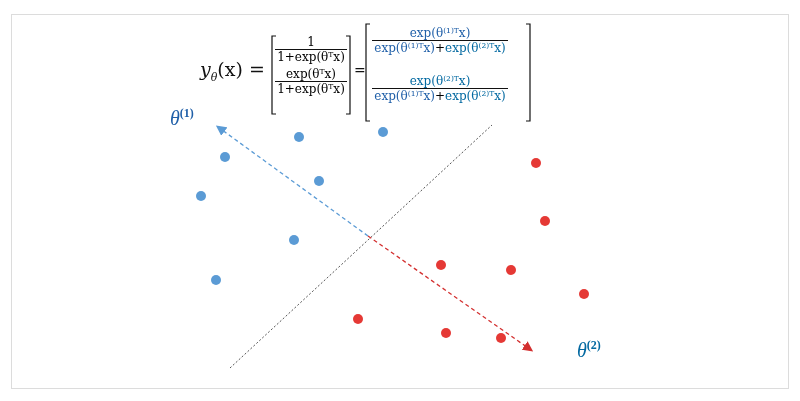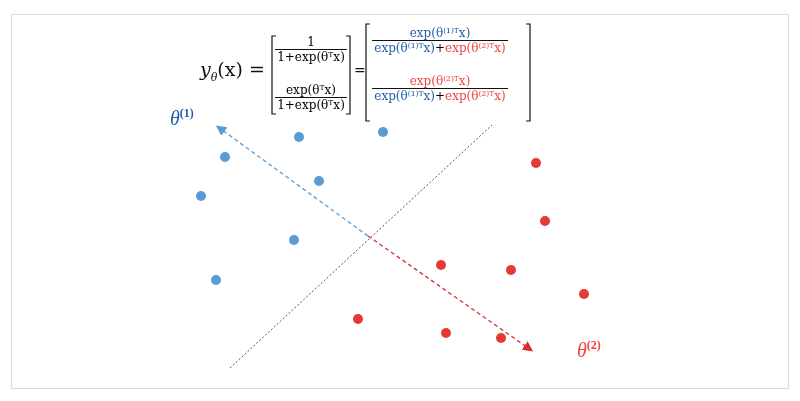--- a/index.html
+++ b/index.html
@@ -8,21 +8,21 @@
   svg { position:absolute; left:0; top:0; }
   .eq { position:absolute; font-family:"DejaVu Serif", serif; font-style:italic; color:#111; }
   .lhs { left:200px; top:58px; font-size:19px; }
   .lhs sub { font-size:11px; }
   .m1 { position:absolute; left:272px; top:34px; width:78px; height:80px; }
   .m2 { position:absolute; left:366px; top:23px; width:148px; height:98px; }
   .frac { display:flex; flex-direction:column; align-items:center; font-size:12px; font-style:normal; line-height:13px; }
   .frac .num { padding:0 2px; }
   .frac .den { border-top:1px solid #111; padding:1px 2px 0; }
   .blue { color:#1f5fa8; }
-  .red { color:#ef4444; }
+  .red { color:#0369a1; }
   .eqsign { position:absolute; font-size:14px; color:#111; }
   .label { position:absolute; font-style:italic; font-size:20px; font-family:Liberation Serif, serif; }
   .label sup { font-size:12px; font-style:normal; font-weight:bold; }
 </style>
 </head>
 <body>
 
 <div class="frame"></div>
 
 <svg width="800" height="401">
@@ -64,21 +64,21 @@
   <path d="M276,36 L272,36 L272,114 L276,114" fill="none" stroke="#111" stroke-width="1.2"></path>
   <path d="M346,36 L350,36 L350,114 L346,114" fill="none" stroke="#111" stroke-width="1.2"></path>
   <path d="M370,24 L366,24 L366,121 L370,121" fill="none" stroke="#111" stroke-width="1.2"></path>
   <path d="M526,24 L530,24 L530,121 L526,121" fill="none" stroke="#111" stroke-width="1.2"></path>
 </svg>
 <div class="m1">
   <div class="frac" style="margin-top:2px">
     <span class="num">1</span>
     <span class="den">1+exp(θᵀx)</span>
   </div>
-  <div class="frac" style="margin-top:20px">
+  <div class="frac" style="margin-top:4px">
     <span class="num">exp(θᵀx)</span>
     <span class="den">1+exp(θᵀx)</span>
   </div>
 </div>
 <div class="eqsign" style="left:354px;top:62px">=</div>
 
 <div class="m2">
   <div class="frac" style="margin-top:4px">
     <span class="num blue">exp(θ⁽¹⁾ᵀx)</span>
     <span class="den"><span class="blue">exp(θ⁽¹⁾ᵀx)</span><span>+</span><span class="red">exp(θ⁽²⁾ᵀx)</span></span>

